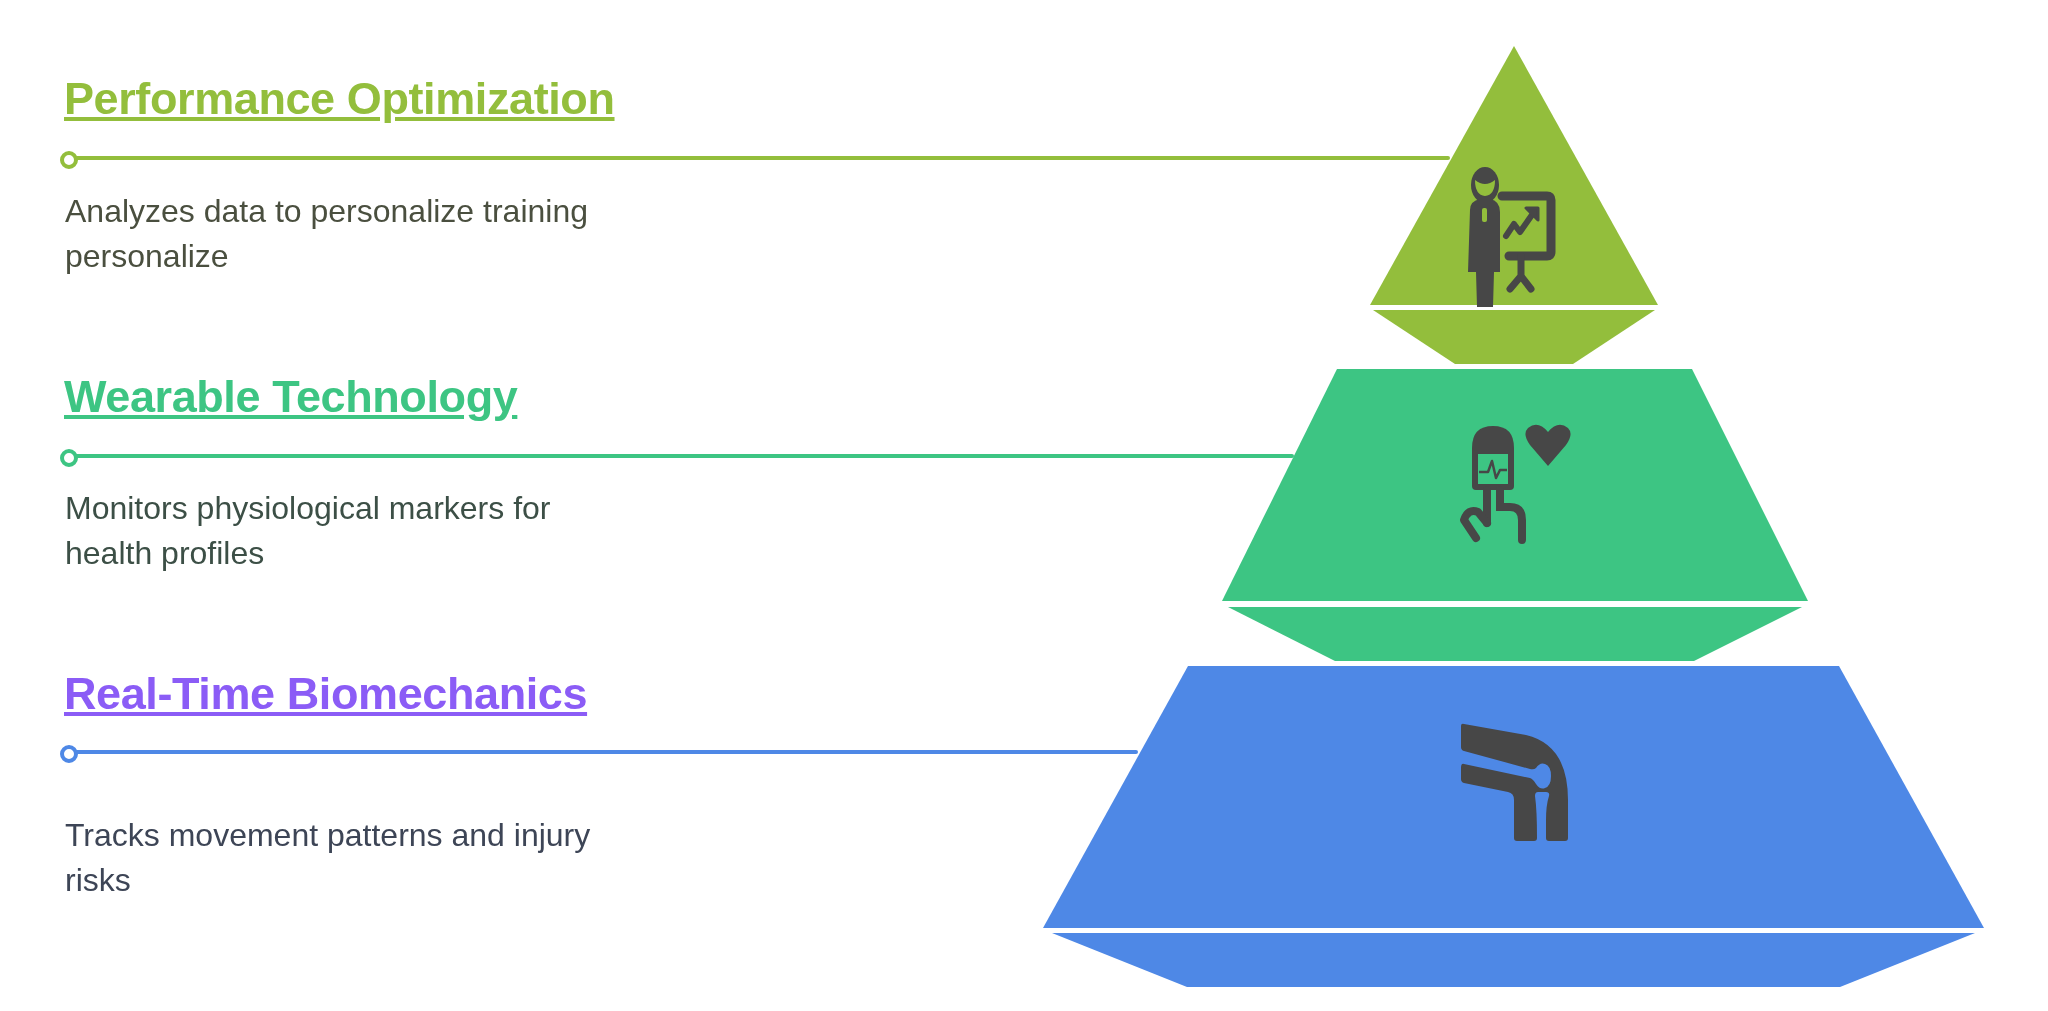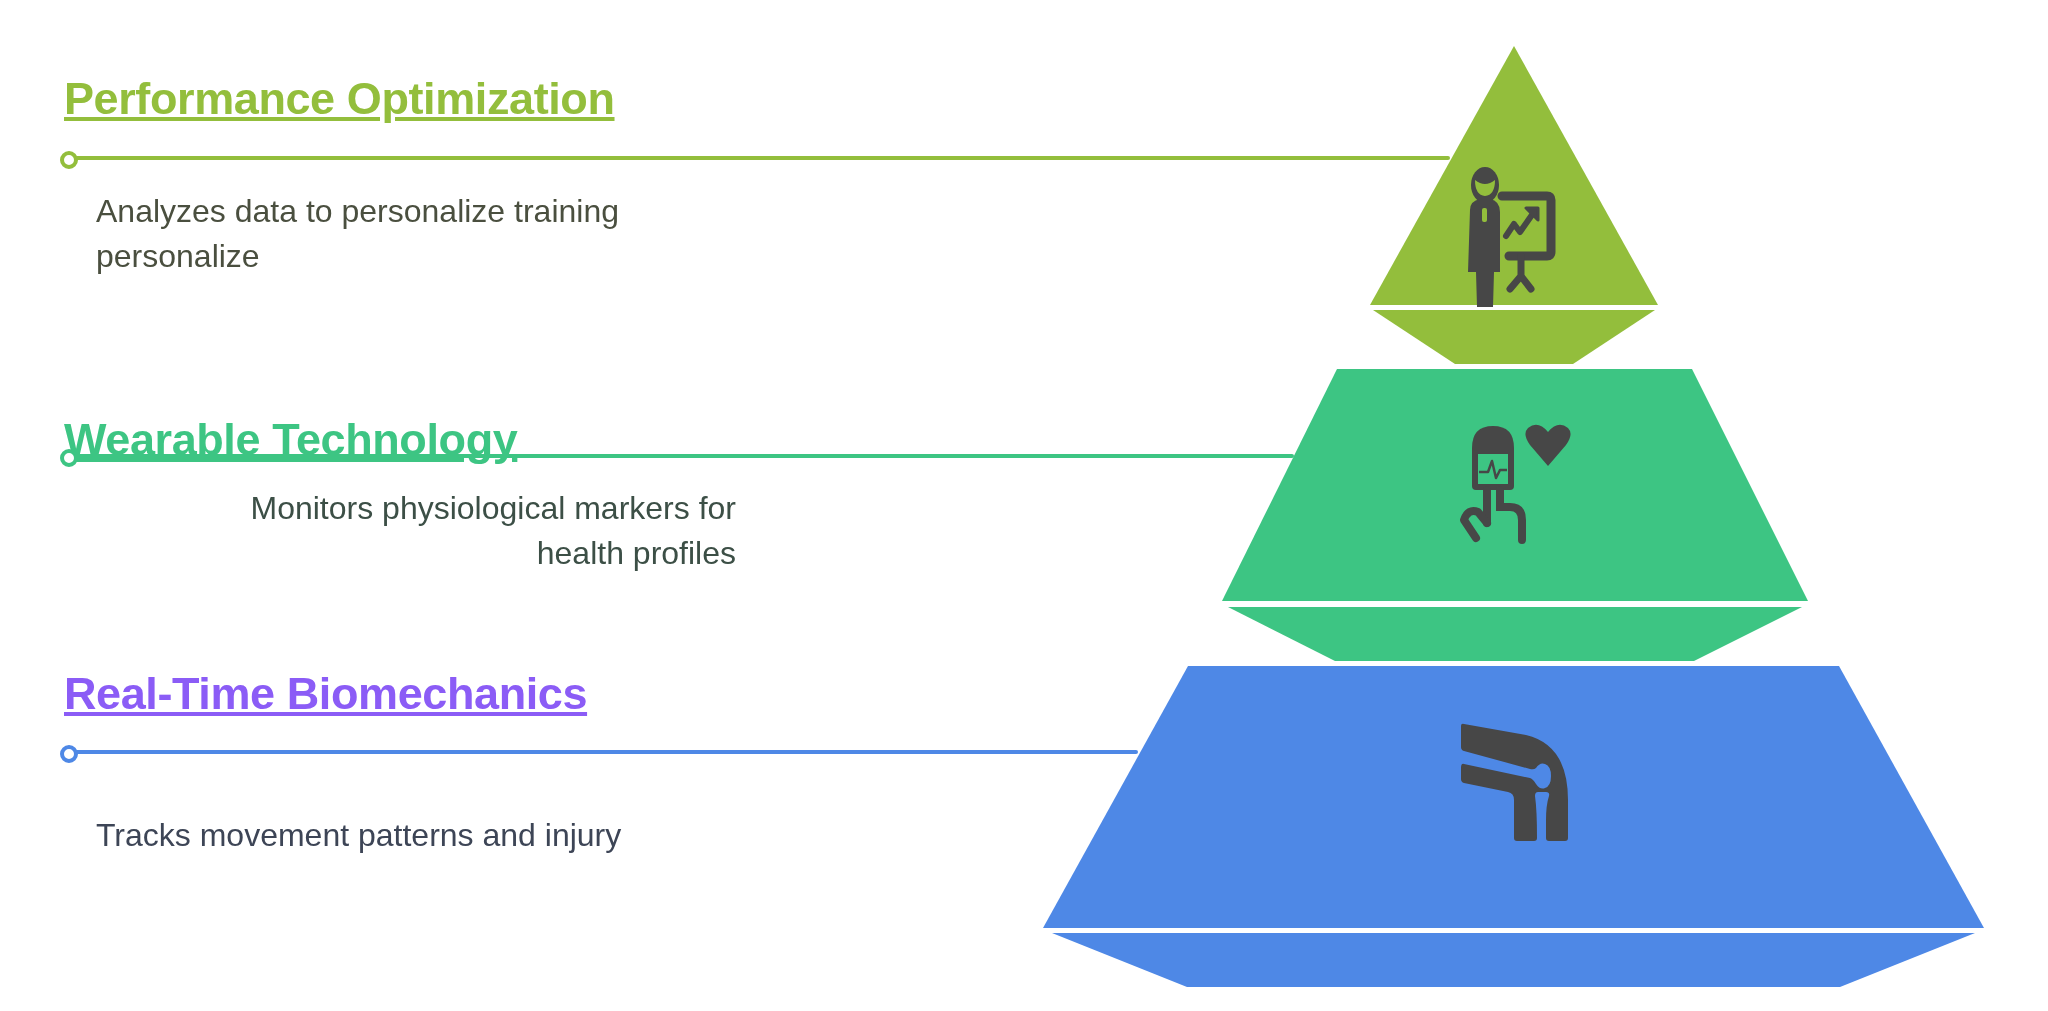--- a/index.html
+++ b/index.html
@@ -1,46 +1,47 @@
 <!DOCTYPE html>
 <html><head>
 <meta charset="utf-8">
 <style>
   html, body { margin:0; padding:0; background:#ffffff; }
   body { width:2048px; height:1011px; position:relative; overflow:hidden; font-family:"Liberation Sans", sans-serif; }
   .title { position:absolute; left:64px; font-weight:bold; font-size:45px; line-height:50px; letter-spacing:-0.4px; white-space:nowrap;text-decoration:underline; }
-  .desc { position:absolute; left:65px; font-size:32px; line-height:45px; width:640px;margin-left:31px; }
+  .desc { position:absolute; left:65px; font-size:32px; line-height:45px; width:640px; }
   .connector { position:absolute; height:4px; border-radius:2px; }
   .dot { position:absolute; width:10px; height:10px; border-radius:50%; background:#fff; border:4px solid; box-sizing:content-box; }
   svg.pyr { position:absolute; left:0; top:0; }
 </style>
 </head>
 <body>
 
 <div class="title" style="top:74px;color:#93BE3C;">Performance Optimization</div>
 <div class="dot" style="left:60px;top:151px;border-color:#93BE3C;"></div>
 <div class="connector" style="left:74px;top:156px;width:1376px;background:#93BE3C;"></div>
 <div class="desc" style="top:189px;color:#4A4F3F;">
   <div>Analyzes data to personalize training</div>
   <div>personalize</div>
 </div>
 
-<div class="title" style="top:372px;color:#3DC583;margin-top:43px;">Wearable Technology</div>
+<div class="title" style="top:372px;color:#3DC583;">Wearable Technology</div>
 <div class="dot" style="left:60px;top:449px;border-color:#3DC583;"></div>
 <div class="connector" style="left:74px;top:454px;width:1220px;background:#3DC583;"></div>
-<div class="desc" style="top:486px;color:#3C4F46;text-align:right;">
+<div class="desc" style="top:486px;color:#3C4F46;">
   <div>Monitors physiological markers for</div>
   <div>health profiles</div>
 </div>
 
 <div class="title" style="top:669px;color:#8b5cf6;">Real-Time Biomechanics</div>
 <div class="dot" style="left:60px;top:745px;border-color:#4E88E6;"></div>
 <div class="connector" style="left:74px;top:750px;width:1064px;background:#4E88E6;"></div>
 <div class="desc" style="top:813px;color:#3D4556;">
   <div>Tracks movement patterns and injury</div>
+  <div>risks</div>
 </div>
 
 <svg class="pyr" width="2048" height="1011" viewBox="0 0 2048 1011">
 
   <g>
     <polygon points="1514,46 1658,305 1370,305" fill="#93BE3C"></polygon>
     <polygon points="1373,310 1655,310 1573,364 1455,364" fill="#93BE3C"></polygon>
   </g>
 
   <g>

